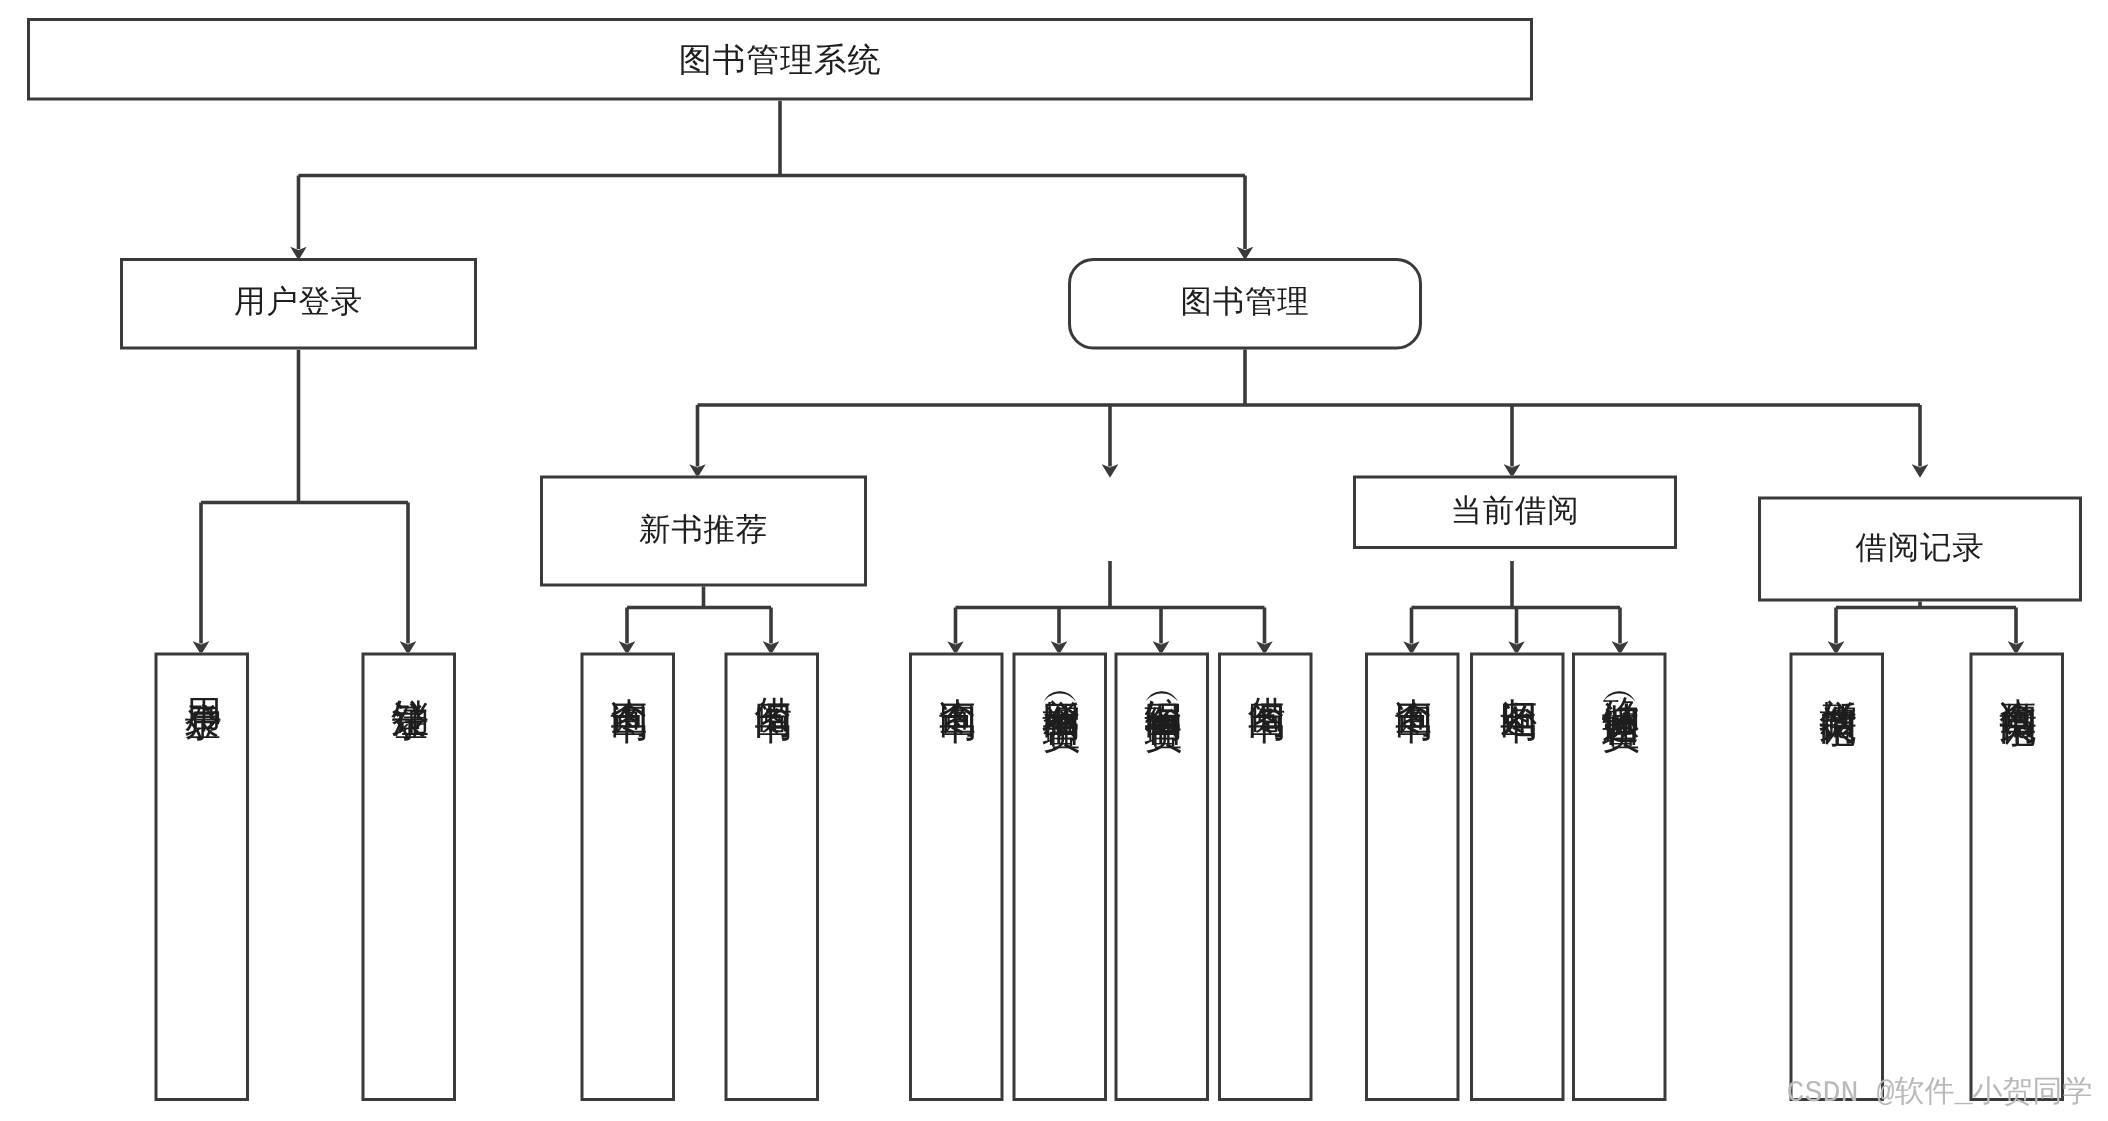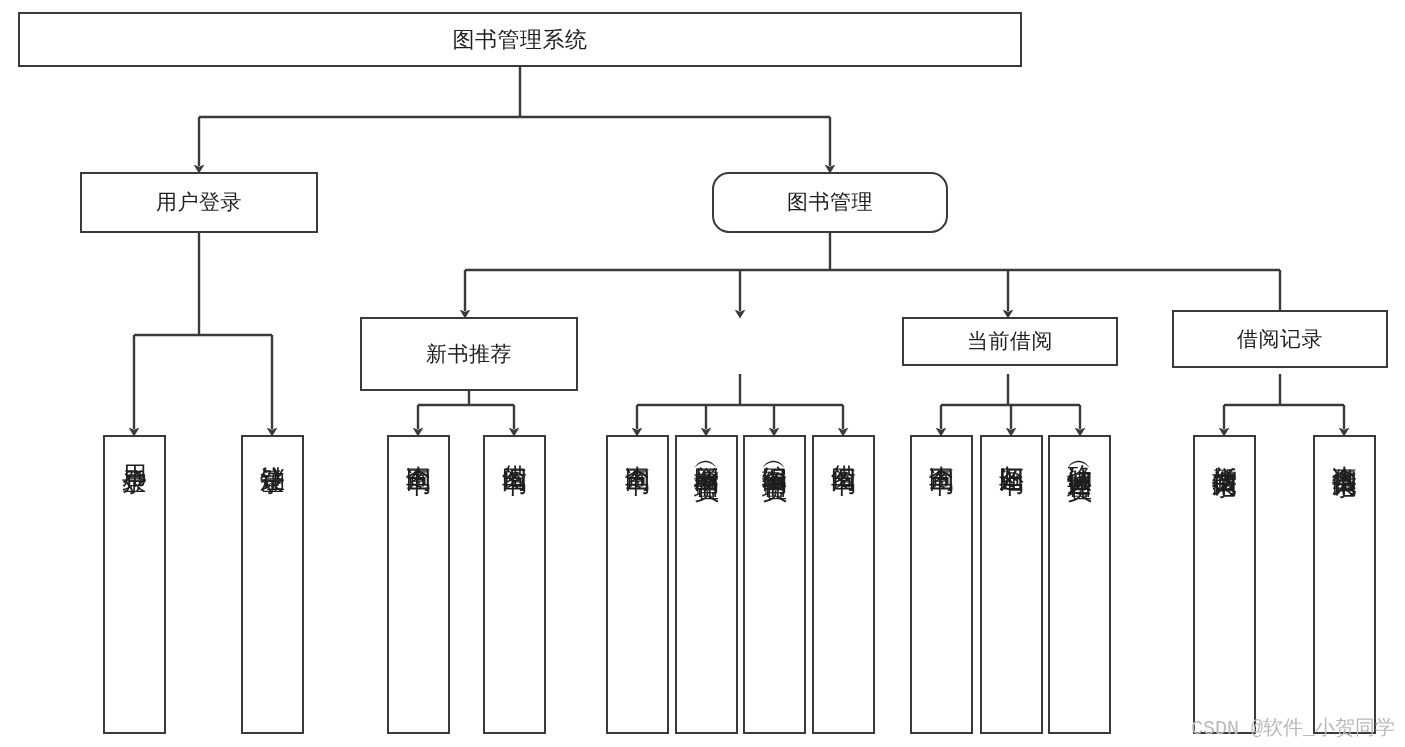--- a/index.html
+++ b/index.html
@@ -147,21 +147,21 @@
   <div class="node horiz" style="left:712px; top:172px; width:236px; height:61px;border-radius:17px;">
     <span class="node-label">图书管理</span>
   </div>
 
   <div class="node horiz" style="left:360px; top:317px; width:218px; height:74px;">
     <span class="node-label">新书推荐</span>
   </div>
   <div class="node horiz" style="left:902px; top:317px; width:216px; height:49px;">
     <span class="node-label">当前借阅</span>
   </div>
-  <div class="node horiz" style="left:1172px; top:310px; width:216px; height:58px;">
+  <div class="node horiz" style="left:1172px; top:331px; width:216px; height:70px;">
     <span class="node-label">借阅记录</span>
   </div>
 
   <div class="node vert" style="left:103px; top:435px; width:63px; height:299px;">
     <span class="node-label">用户登录</span>
   </div>
   <div class="node vert" style="left:241px; top:435px; width:63px; height:299px;">
     <span class="node-label">注销登录</span>
   </div>
 

